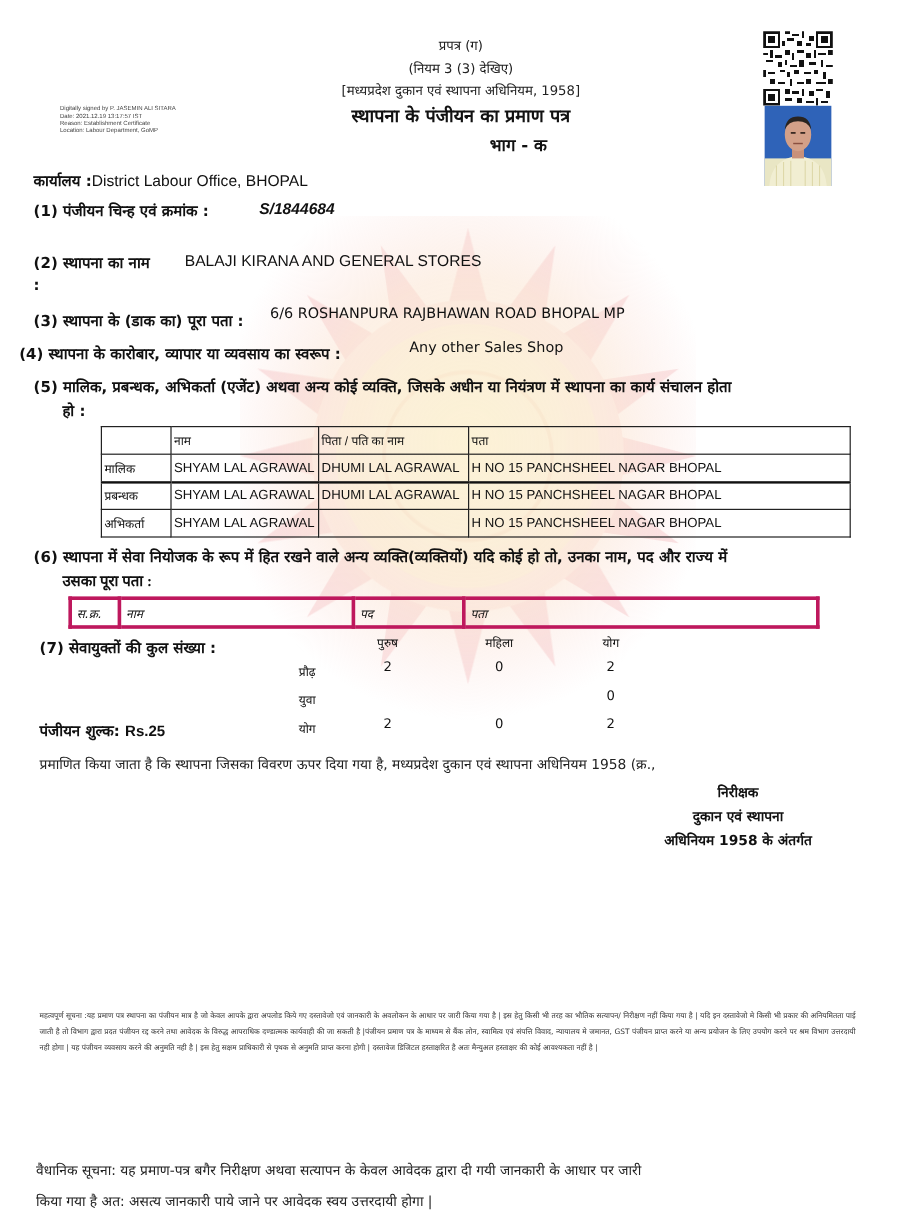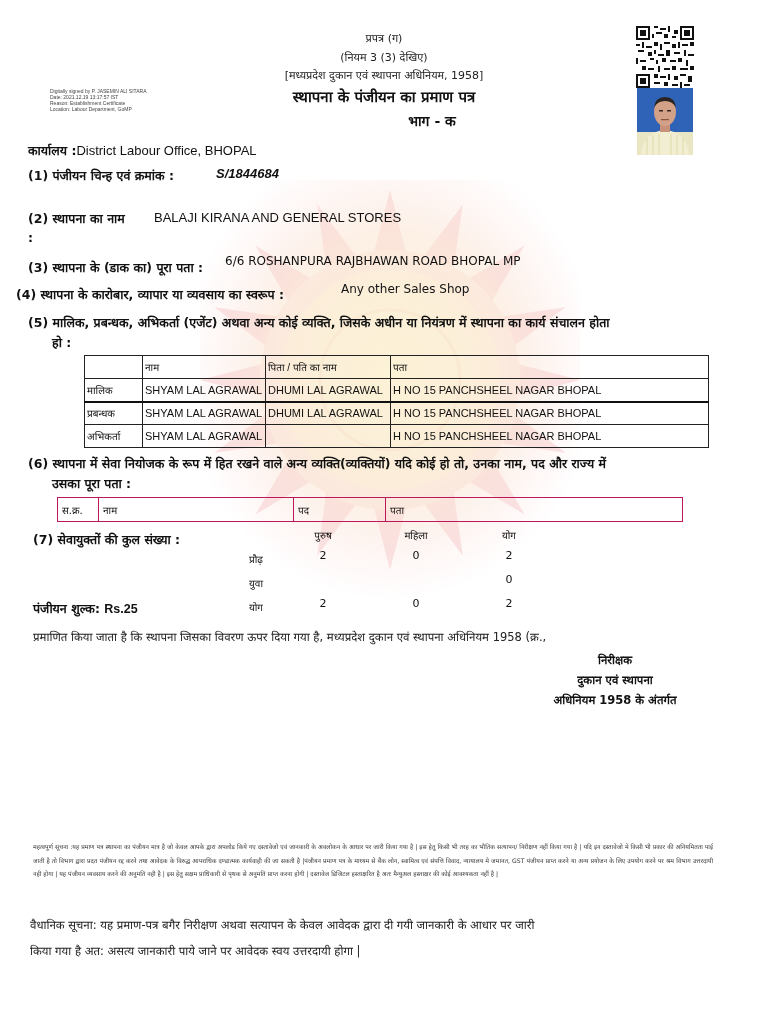--- a/index.html
+++ b/index.html
@@ -24,30 +24,30 @@
   .val-en-b { font-family: "Liberation Sans", sans-serif; font-size: 13px; font-weight: bold; font-style: italic; }
 
   table { border-collapse: collapse; position: absolute; }
   .t1 { left: 84px; top: 355px; width: 625px; font-family: "Liberation Sans", sans-serif; font-size: 11px; }
   .t1 td { border: 1px solid #222; height: 23px; padding: 0 2px; vertical-align: middle; white-space: nowrap; }
   .t1 tr.thick td { border-top: 2px solid #111; }
   .t1 td.rowh { text-align: left; font-size: 10px; }
   .t1 td.colh { font-size: 10px; }
 
   .t2 { left: 57px; top: 497px; width: 626px; font-size: 10px; }
-  .t2 td { border: 1px solid #be185d; height: 24px; padding: 0 4px; }
+  .t2 td { border: 3px solid #be185d; height: 24px; padding: 0 4px; font-style: italic; }
 
   .cnt { position: absolute; font-size: 11px; text-align: center; width: 40px; }
   .cnt-h { font-size: 10px; }
 
   .cert { position: absolute; left: 33px; top: 625px; width: 690px; font-size: 11.5px; line-height: 24px; color: #222; }
   .insp { position: absolute; left: 530px; top: 650px; width: 170px; text-align: center; font-size: 11.5px; font-weight: bold; line-height: 20px; }
 
   .note { position: absolute; left: 33px; top: 840px; width: 680px; font-size: 6.2px; line-height: 13.6px; color: #333; text-align: justify; }
-  .legal { position: absolute; left: 30px; top: 912px; width: 690px; font-size: 11.5px; line-height: 26px; color: #222; }
+  .legal { position: absolute; left: 30px; top: 962px; width: 690px; font-size: 11.5px; line-height: 26px; color: #222; }
 </style>
 </head>
 <body>
 
 <svg class="watermark" viewBox="0 0 380 420">
   <defs>
     <radialGradient id="wg" cx="50%" cy="45%" r="55%">
       <stop offset="0%" stop-color="#fbf1cf" stop-opacity="0.7"></stop>
       <stop offset="60%" stop-color="#fbe5d2" stop-opacity="0.55"></stop>
       <stop offset="100%" stop-color="#fbd9d9" stop-opacity="0"></stop>
@@ -228,21 +228,21 @@
   <tr>
     <td class="rowh">अभिकर्ता</td>
     <td>SHYAM LAL AGRAWAL</td>
     <td></td>
     <td>H NO 15 PANCHSHEEL NAGAR BHOPAL</td>
   </tr>
 </tbody>
   </table>
 
 <div class="abs lbl" style="left:28px; top:455px;">(6) स्थापना में सेवा नियोजक के रूप में हित रखने वाले अन्य व्यक्ति(व्यक्तियों) यदि कोई हो तो, उनका नाम, पद और राज्य में</div>
-<div class="abs lbl" style="left:52px; top:475px;">उसका पूरा पता :</div>
+<div class="abs lbl" style="left:52px; top:475px;font-family:Liberation Serif, serif;">उसका पूरा पता :</div>
 
 <table class="t2">
   <colgroup>
       <col style="width:41px">
       <col style="width:195px">
       <col style="width:92px">
       <col>
     </colgroup>
   <tbody>
       <tr>

